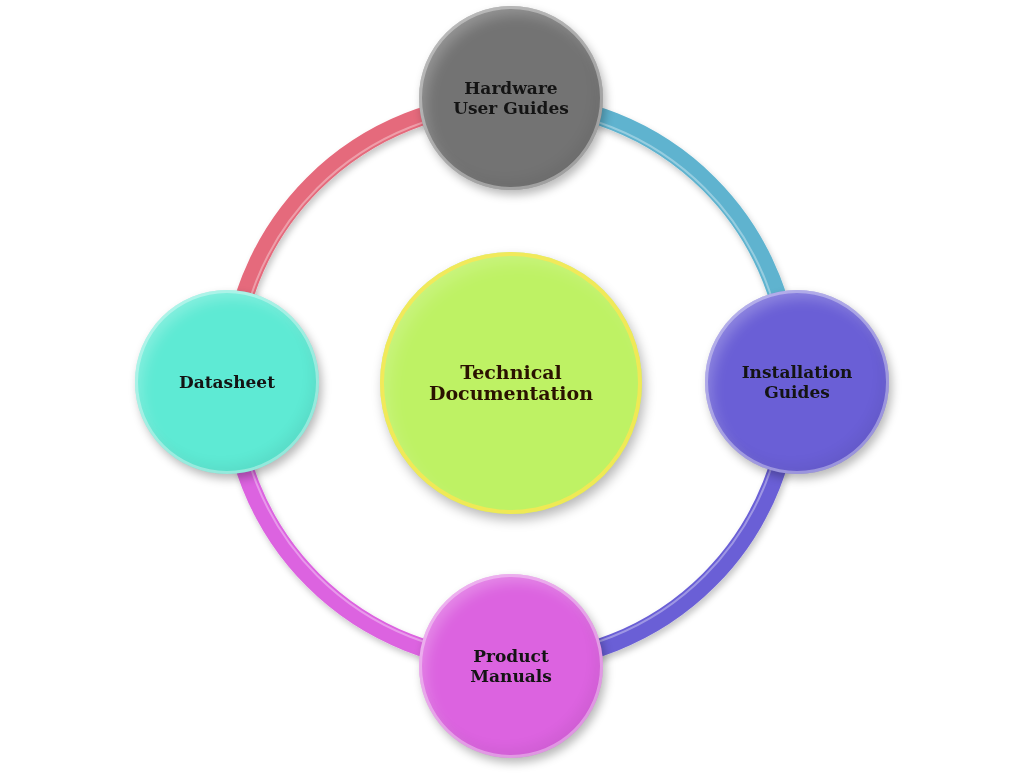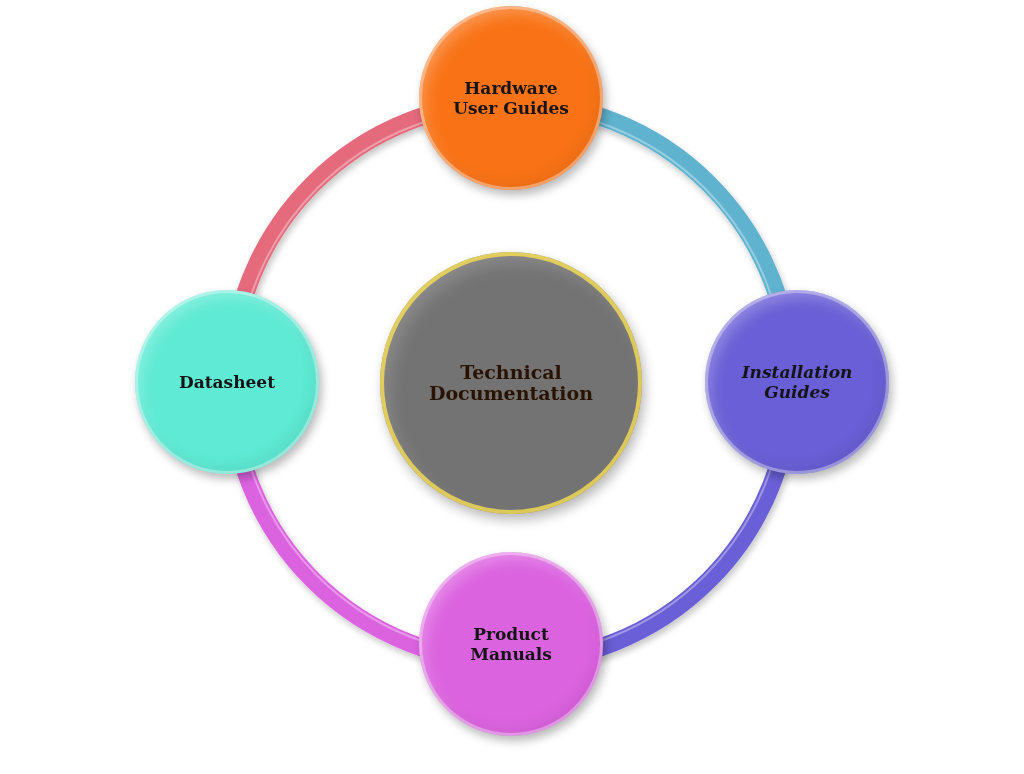--- a/index.html
+++ b/index.html
@@ -35,35 +35,35 @@
   </defs>
 
   <path filter="url(#arcShadow)" d="M 511 102 A 280 280 0 0 1 791 382" fill="none" stroke="#5fb3cf" stroke-width="18"></path>
   <path filter="url(#arcShadow)" d="M 791 382 A 280 280 0 0 1 511 662" fill="none" stroke="#6a5fd6" stroke-width="18"></path>
   <path filter="url(#arcShadow)" d="M 511 662 A 280 280 0 0 1 231 382" fill="none" stroke="#dc63e0" stroke-width="18"></path>
   <path filter="url(#arcShadow)" d="M 231 382 A 280 280 0 0 1 511 102" fill="none" stroke="#e56a7c" stroke-width="18"></path>
 
   <circle cx="511" cy="382" r="274" fill="none" stroke="rgba(255,255,255,0.35)" stroke-width="2"></circle>
 </svg>
 
-<div class="node center" style="left:380px; top:252px; width:262px; height:262px; background:#737373; box-shadow: 3px 6px 12px rgba(0,0,0,0.28), inset 0 0 0 4px rgba(255,230,80,0.75), inset 8px 10px 18px rgba(255,255,255,0.18);">
+<div class="node center" style="left:380px; top:252px; width:262px; height:262px; background:#bef264; box-shadow: 3px 6px 12px rgba(0,0,0,0.28), inset 0 0 0 4px rgba(255,230,80,0.75), inset 8px 10px 18px rgba(255,255,255,0.18);">
   <span class="label">Technical
 Documentation</span>
 </div>
 
-<div class="node" style="left:419px; top:6px; width:184px; height:184px; background:#f97316;">
+<div class="node" style="left:419px; top:6px; width:184px; height:184px; background:#737373;">
   <span class="label">Hardware
 User Guides</span>
 </div>
 
-<div class="node" style="left:705px; top:290px; width:184px; height:184px; background:#6a5fd6;font-style:italic;">
+<div class="node" style="left:705px; top:290px; width:184px; height:184px; background:#6a5fd6;">
   <span class="label">Installation
 Guides</span>
 </div>
 
-<div class="node" style="left:419px; top:552px; width:184px; height:184px; background:#dc63e0;">
+<div class="node" style="left:419px; top:574px; width:184px; height:184px; background:#dc63e0;">
   <span class="label">Product
 Manuals</span>
 </div>
 
 <div class="node" style="left:135px; top:290px; width:184px; height:184px; background:#5eead4;">
   <span class="label">Datasheet</span>
 </div>
 
 </body></html>

